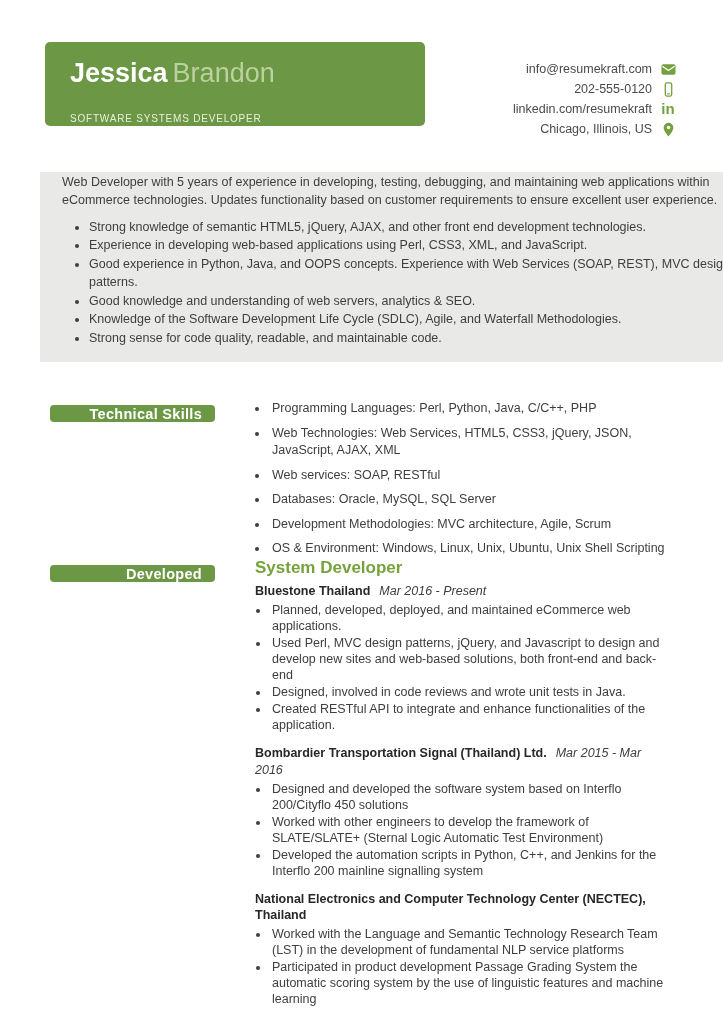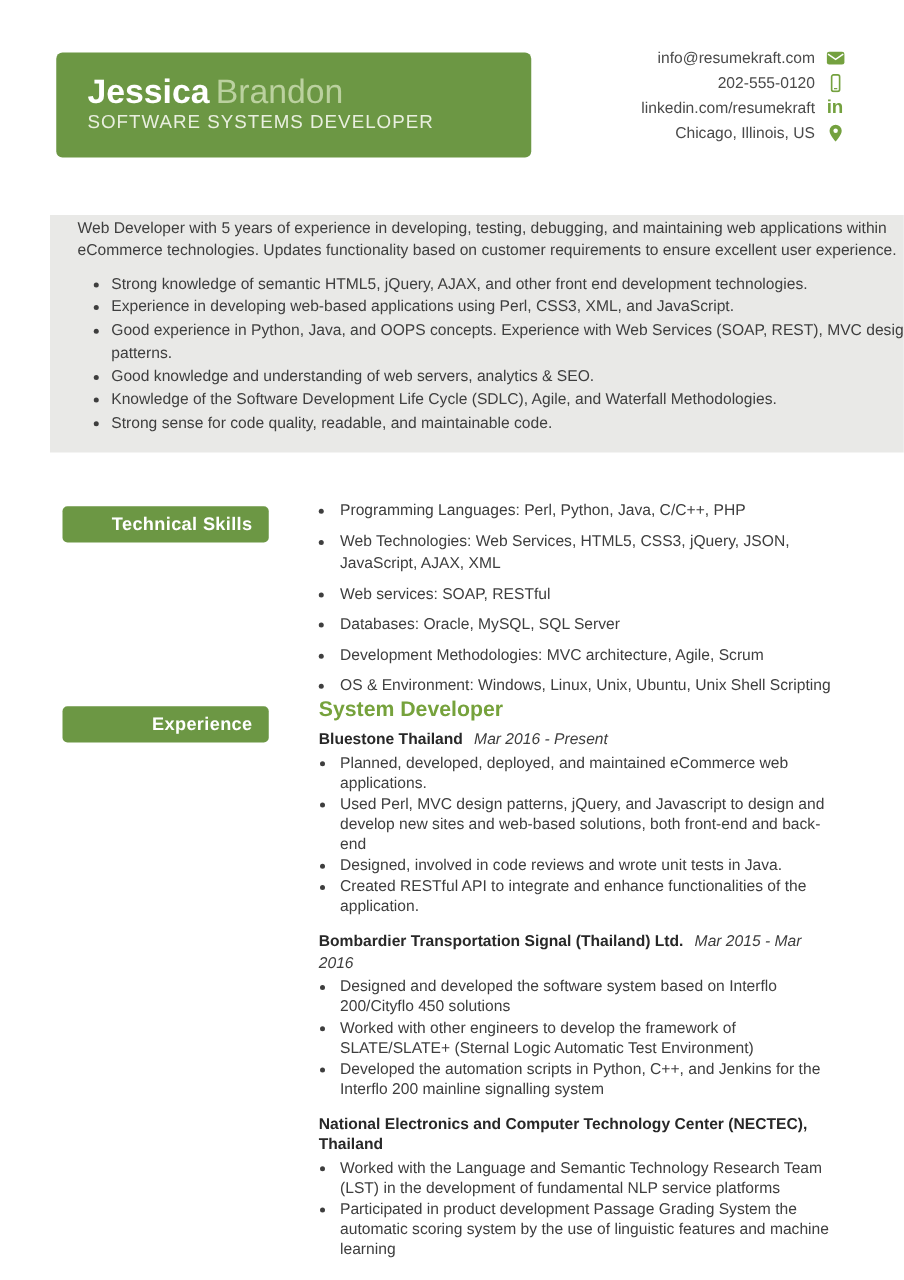--- a/index.html
+++ b/index.html
@@ -18,24 +18,24 @@
   .page{position:relative;width:723px;height:1024px;background:#fff;overflow:hidden;}
 
   
   .header-box{
     position:absolute;left:45px;top:42px;width:380px;height:84px;
     background:var(--green);border-radius:5px;box-sizing:border-box;
     padding:15px 0 0 25px;
   }
   .name{font-size:27px;font-weight:bold;color:#ffffff;line-height:1.2;}
   .name .last{color:#bbd19f;font-weight:normal;margin-left:5px;}
-  .role{margin-top:0;font-size:15px;color:#e9efdf;letter-spacing:0.8px;}
+  .role{margin-top:24px;font-size:10px;color:#e9efdf;letter-spacing:0.8px;}
 
   
-  .contact{position:absolute;top:36px;right:47px;}
+  .contact{position:absolute;top:59px;right:47px;}
   .contact-row{
     display:flex;align-items:center;justify-content:flex-end;gap:8px;
     height:20px;font-size:12.5px;color:#4a4a4a;white-space:nowrap;
   }
   .cicon{width:16px;height:16px;display:flex;align-items:center;justify-content:center;color:var(--icon-green);flex:0 0 16px;}
   .cicon svg{display:block;width:15px;height:15px;}
   .linkedin-glyph{font-weight:bold;font-size:15px;color:var(--icon-green);line-height:16px;}
 
   
   .summary-box{
@@ -43,21 +43,21 @@
     background:var(--summary-bg);
     padding:2px 20px 13px 22px;
     font-size:12.5px;line-height:1.42;color:var(--text);
   }
   .summary-box p{margin:0 0 9px 0;}
   .summary-box ul{margin:0;padding-left:27px;}
   .summary-box li{margin:0 0 1px 0;}
 
   
   .section-label{
-    position:absolute;left:50px;width:165px;height:29px;box-sizing:border-box;
+    position:absolute;left:50px;width:165px;height:17px;box-sizing:border-box;
     background:var(--green);border-radius:4px;color:#fff;font-weight:bold;
     font-size:14.5px;letter-spacing:0.3px;
     display:flex;align-items:center;justify-content:flex-end;padding-right:13px;
   }
   #skills-label{top:405px;}
   #exp-label{top:565px;}
 
   
   .skills{
     position:absolute;left:255px;top:400px;width:436px;box-sizing:border-box;
@@ -141,21 +141,21 @@
   <ul class="skills">
 
   <li>Programming Languages: Perl, Python, Java, C/C++, PHP</li>
       <li>Web Technologies: Web Services, HTML5, CSS3, jQuery, JSON, JavaScript, AJAX, XML</li>
       <li>Web services: SOAP, RESTful</li>
       <li>Databases: Oracle, MySQL, SQL Server</li>
       <li>Development Methodologies: MVC architecture, Agile, Scrum</li>
       <li>OS &amp; Environment: Windows, Linux, Unix, Ubuntu, Unix Shell Scripting</li>
     </ul>
 
-  <div class="section-label" id="exp-label">Experience</div>
+  <div class="section-label" id="exp-label">Developed</div>
   <div class="experience">
 
   <div class="job" data-datelayout="inline">
         <div class="job-title">System Developer</div>
         <div class="company-line">
           <span class="company">Bluestone Thailand</span><span class="dates">Mar 2016 - Present</span>
         </div>
         <ul class="job-bullets">
 
         <li>Planned, developed, deployed, and maintained eCommerce web applications.</li>

